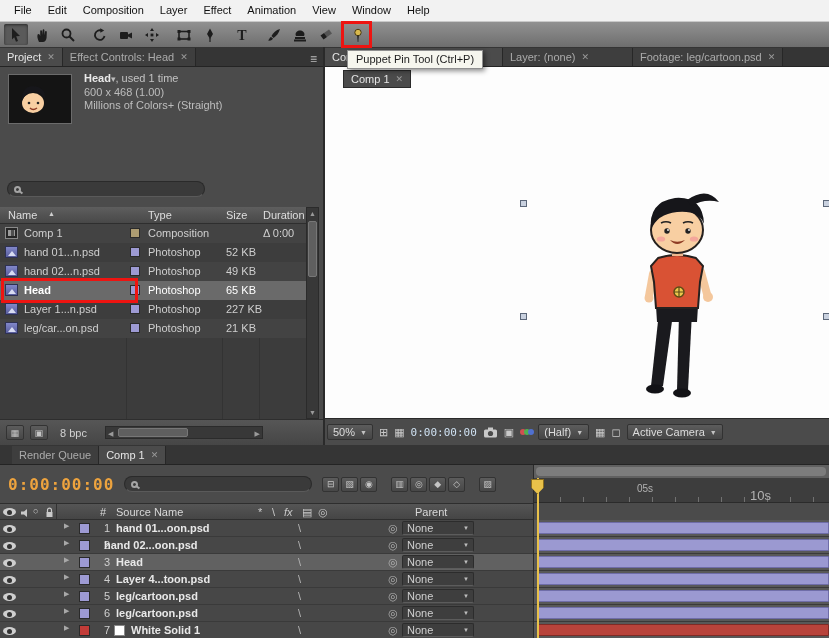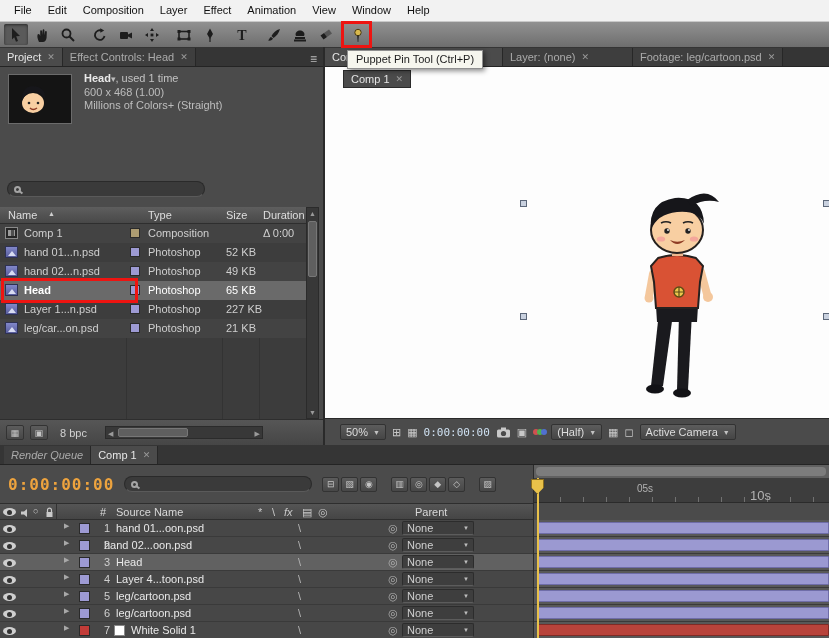--- a/index.html
+++ b/index.html
@@ -43,34 +43,34 @@
   .ic-folder{position:absolute;left:5px;top:5px;width:14px;height:9px;background:#b9a66b;border:1px solid #5f5128;border-radius:1px;}
   .ic-folder::before{content:"";position:absolute;top:-3px;left:-1px;width:6px;height:3px;background:#b9a66b;border:1px solid #5f5128;border-bottom:none;}
   .vline{position:absolute;top:0;bottom:0;width:1px;background:#333;}
   .sb-track{background:#383838;border:1px solid #2b2b2b;position:absolute;}
   .sb-thumb{background:#5f5f5f;border:1px solid #777;border-radius:2px;position:absolute;}
   .sb-arr{color:#9a9a9a;font-size:7px;text-align:center;position:absolute;}
   
   #viewer-panel{position:absolute;left:325px;top:47px;width:504px;height:398px;background:#4b4b4b;}
   #canvas{position:absolute;left:0px;top:20px;width:504px;height:351px;background:#fdfdfd;}
   .handle{position:absolute;width:7px;height:7px;background:#c9d1df;border:1px solid #5c6779;}
-  #viewer-bottom{position:absolute;left:0;top:371px;width:504px;height:27px;background:#4b4b4b;border-top:1px solid #2a2a2a;display:flex;align-items:center;gap:6px;padding-left:15px;}
+  #viewer-bottom{position:absolute;left:0;top:371px;width:504px;height:27px;background:#4b4b4b;border-top:1px solid #2a2a2a;display:flex;align-items:center;gap:6px;padding-left:2px;}
   .glyph-ico{color:#c9c9c9;font-size:11px;}
   .chan-dot{display:inline-block;width:6px;height:6px;border-radius:50%;margin-right:-2px;}
   
   #timeline-tabbar{left:0;top:445px;width:829px;height:20px;}
   #timeline-body{position:absolute;left:0;top:465px;width:829px;height:173px;background:#4b4b4b;}
   #tl-toolbar{position:absolute;left:0;top:0;width:533px;height:38px;display:flex;align-items:center;}
   #tl-header{position:absolute;left:0;top:38px;width:533px;height:17px;background:linear-gradient(#555,#454545);border-bottom:1px solid #2e2e2e;border-top:1px solid #2e2e2e;color:#d8d8d8;}
   .trow{position:absolute;left:0;width:829px;height:17px;border-bottom:1px solid #3a3a3a;}
   .trow .leftpart{position:absolute;left:0;top:0;width:533px;height:100%;background:#474747;}
   .trow.selected .leftpart{background:#616161;}
   .trow .trackpart{position:absolute;left:533px;right:0;top:0;height:100%;background:#585858;}
   .tcell{position:absolute;top:2px;white-space:nowrap;}
-  .lname{font-weight:normal;color:#e8e8e8;}
+  .lname{font-weight:bold;color:#e8e8e8;}
   .eye{position:absolute;left:3px;top:5px;width:13px;height:8px;background:#cfcfcf;border-radius:50%;}
   .eye::after{content:"";position:absolute;left:4px;top:1.5px;width:5px;height:5px;background:#333;border-radius:50%;}
   .lswatch{position:absolute;left:79px;top:3px;width:11px;height:11px;border:1px solid #2a2a2a;}
   .parent-combo{position:absolute;left:402px;top:1px;width:72px;height:14px;background:#3e3e3e;border:1px solid #2c2c2c;border-bottom-color:#5c5c5c;border-radius:2px;color:#cfcfcf;display:flex;align-items:center;padding:0 4px;}
   .parent-combo .arr{margin-left:auto;font-size:6px;color:#bdbdbd;}
   .tbar{position:absolute;left:537px;width:292px;top:2px;height:12px;background:#9b99d1;border:1px solid #6f6da8;border-radius:1px;}
   .tbar.red{background:#b8433b;border-color:#7e2b26;}
   .ic-solid{position:absolute;left:114px;top:3px;width:11px;height:11px;background:#fff;border:1px solid #888;}
   
   .annotation{position:absolute;border:3px solid #ee1411;z-index:60;pointer-events:none;}
@@ -382,21 +382,21 @@
     <span class="glyph-ico">▦</span>
     <span class="glyph-ico">◻</span>
     <div class="combo">
         <span>Active Camera</span>
         <span class="arr">▼</span>
       </div>
   </div>
 </div>
 
 <div class="tab-bar" id="timeline-tabbar">
-  <div class="ptab" style="margin-left:4px;font-style:italic;">
+  <div class="ptab" style="margin-left:12px;">
       <span>Render Queue</span>
     </div>
   <div class="ptab active">
       <span>Comp 1</span>
       <span class="tab-x">✕</span>
     </div>
 </div>
 
 <div id="timeline-body">
 

